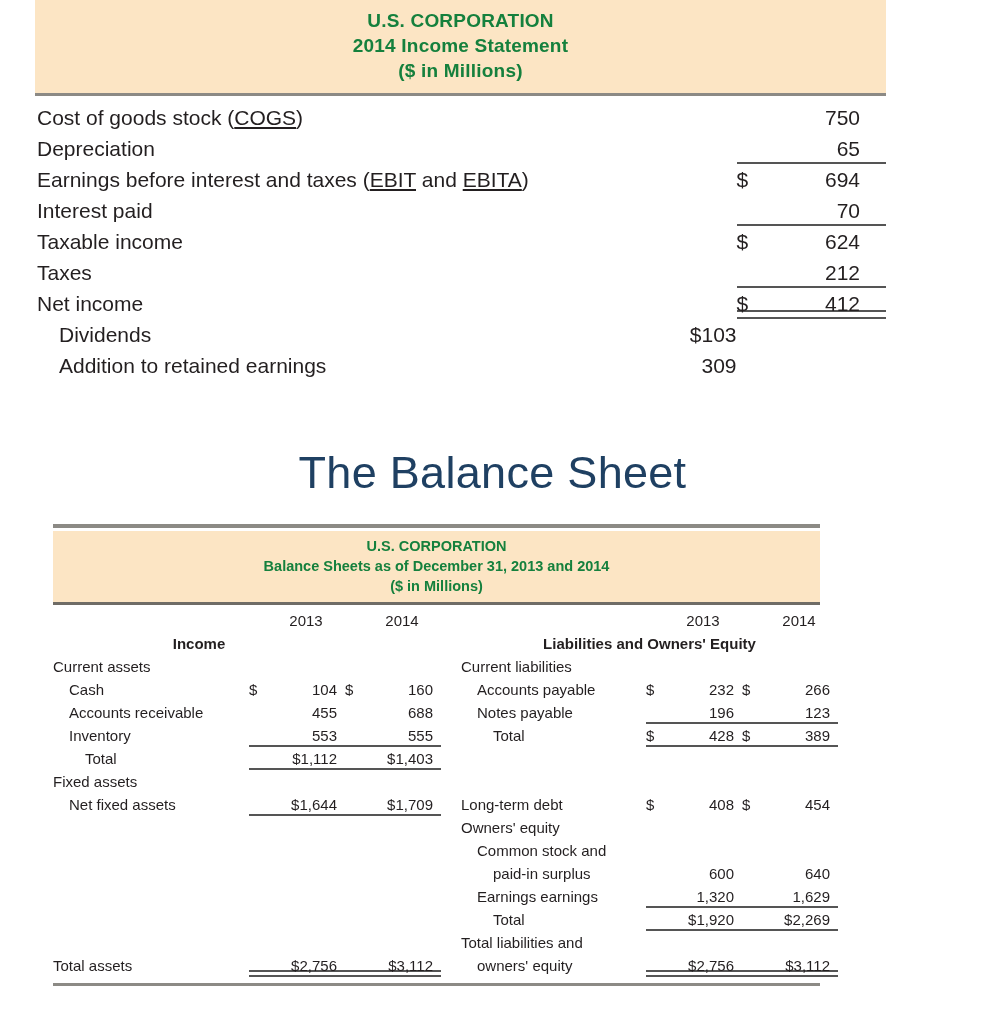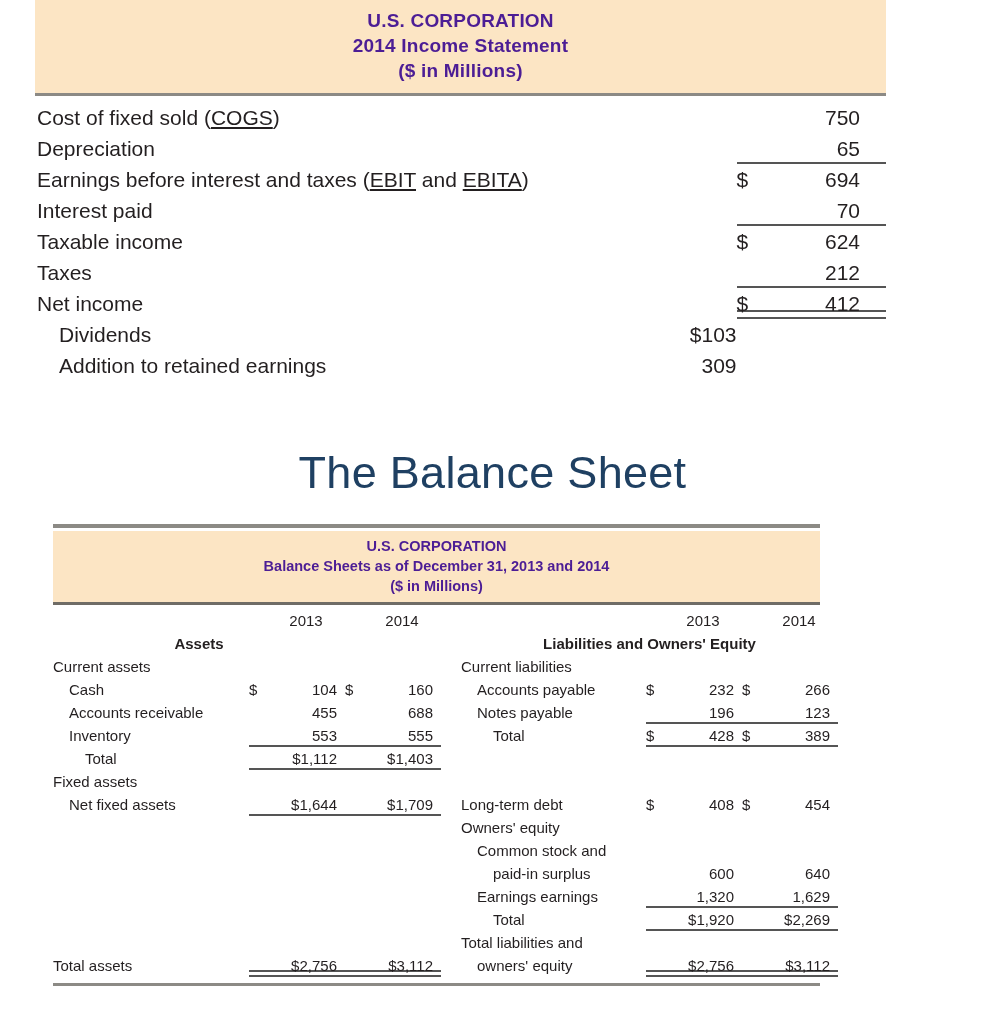--- a/index.html
+++ b/index.html
@@ -25,21 +25,21 @@
     padding: 0;
     vertical-align: bottom;
     white-space: nowrap;
   }
 
   
   .banner {
     background: #fce5c4;
     text-align: center;
     font-weight: bold;
-    color: #4c1d95;
+    color: #15803d;
   }
   .banner .bline { display: block; }
 
   
   #income-statement {
     position: absolute;
     left: 35px;
     top: 0px;
     width: 851px;
   }
@@ -140,21 +140,21 @@
 <div id="income-statement">
   <div class="banner">
     <span class="bline">U.S. CORPORATION</span>
     <span class="bline">2014 Income Statement</span>
     <span class="bline">($ in Millions)</span>
   </div>
   <div class="hrule"></div>
   <table class="fin-table" id="is-table">
     <tbody id="is-body">
         <tr>
-          <td class="is-label"><span>Cost of fixed sold</span> (<span class="term-link">COGS</span>)</td>
+          <td class="is-label"><span>Cost of goods stock</span> (<span class="term-link">COGS</span>)</td>
           <td class="is-mid"></td>
           <td class="is-cur "></td>
           <td class="is-num ">750</td>
         </tr>
         <tr>
           <td class="is-label"><span>Depreciation</span></td>
           <td class="is-mid"></td>
           <td class="is-cur botline"></td>
           <td class="is-num botline">65</td>
         </tr>
@@ -223,21 +223,21 @@
           <td class="bs-c2-l yr-head"></td>
           <td class="bs-n2-l yr-head">2014</td>
           <td class="bs-gap"></td>
           <td class="bs-lab-r"></td>
           <td class="bs-c1-r yr-head"></td>
           <td class="bs-n1-r yr-head">2013</td>
           <td class="bs-c2-r yr-head"></td>
           <td class="bs-n2-r yr-head">2014</td>
         </tr>
         <tr>
-          <td colspan="3" class="sec-head">Assets</td>
+          <td colspan="3" class="sec-head">Income</td>
           <td colspan="3"></td>
           <td colspan="5" class="sec-head">Liabilities and Owners' Equity</td>
         </tr>
         <tr>
           <td class="bs-lab-l ">Current assets</td>
           <td class="bs-c1-l "></td>
           <td class="bs-n1-l "></td>
           <td class="bs-c2-l "></td>
           <td class="bs-n2-l "></td>
           <td class="bs-gap"></td>

